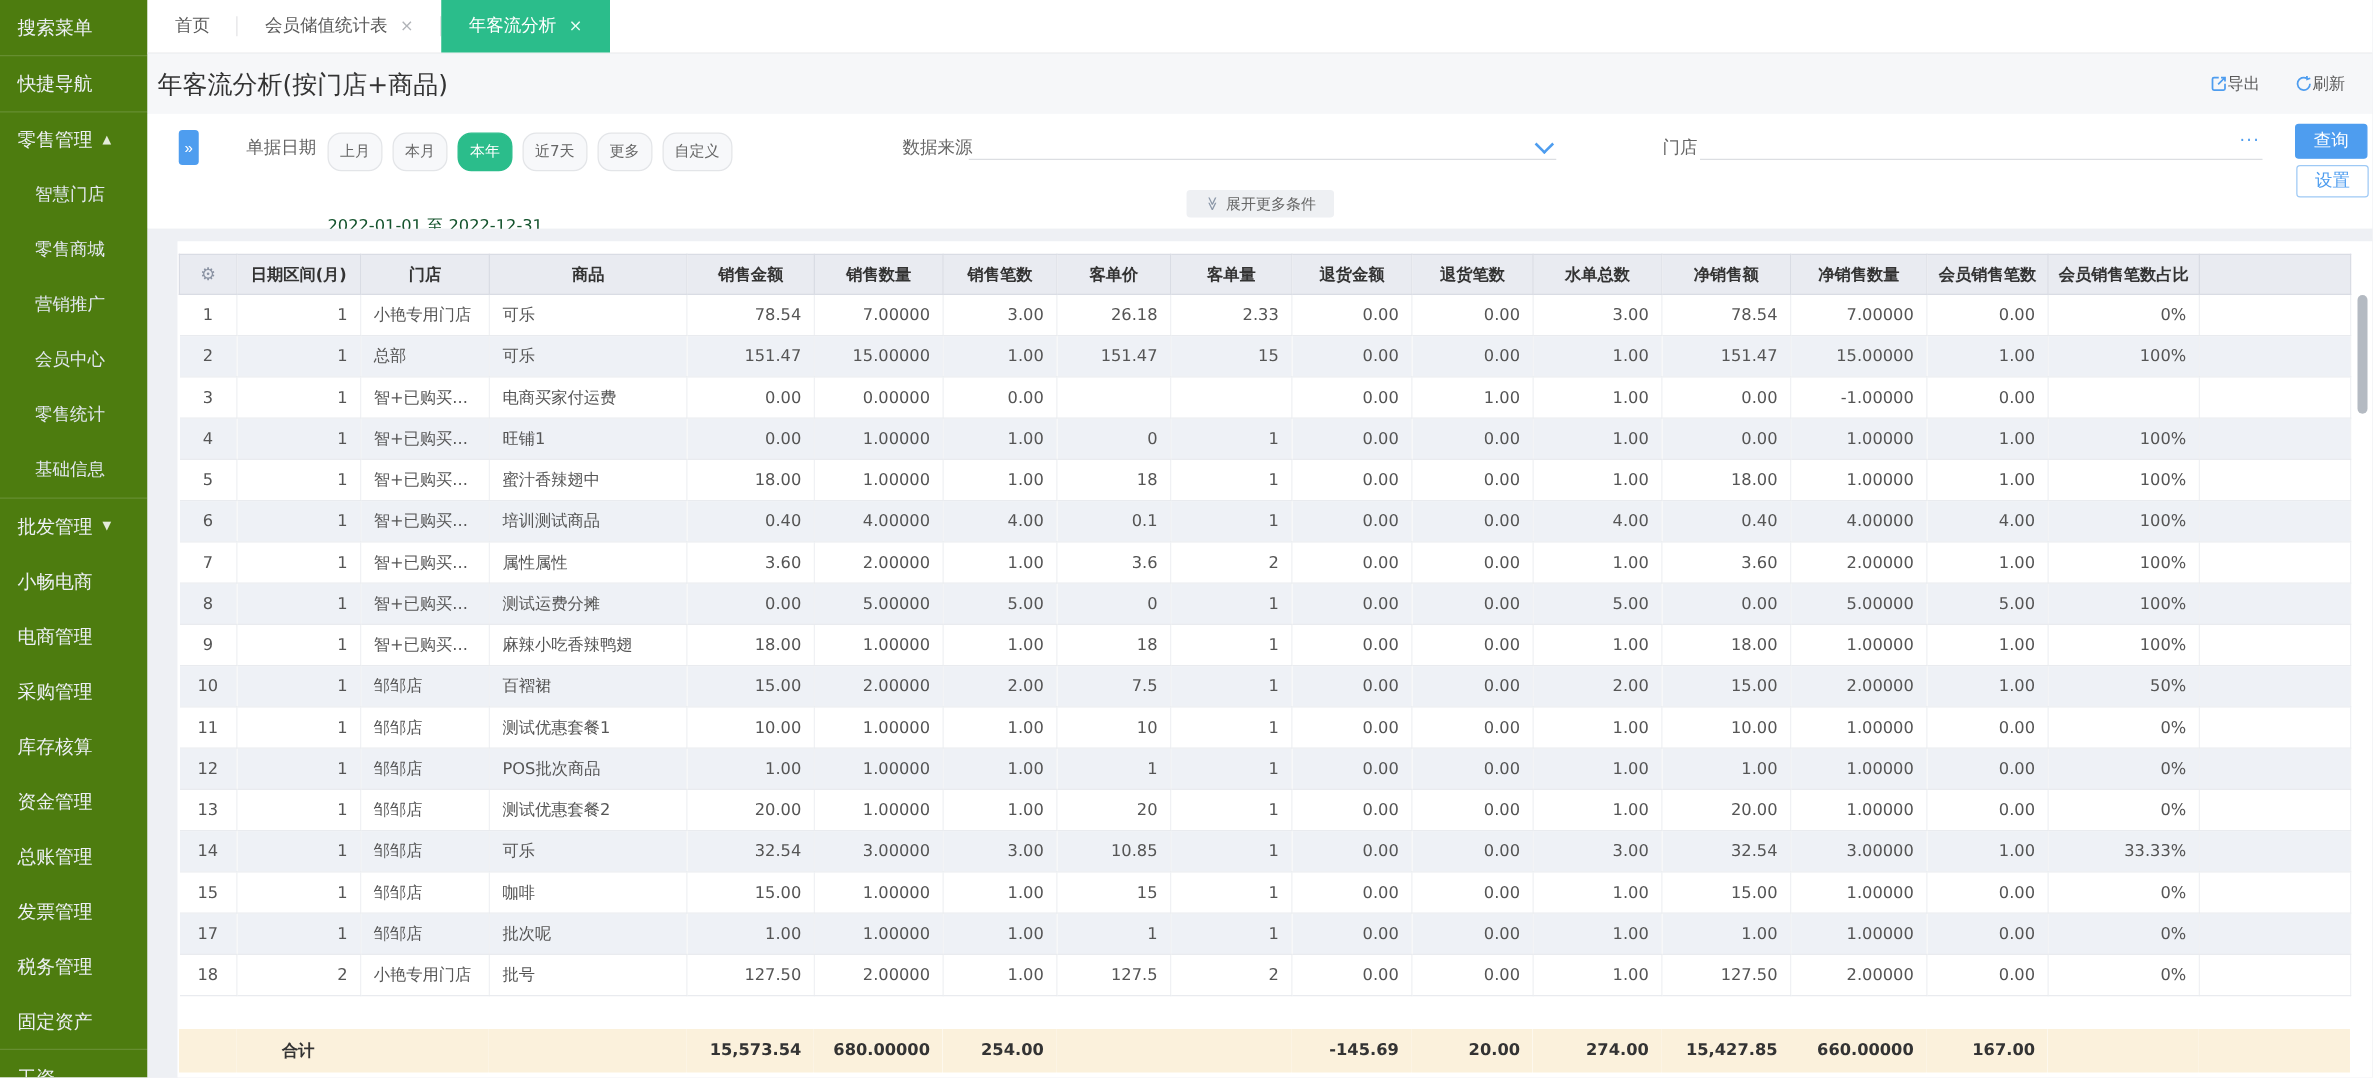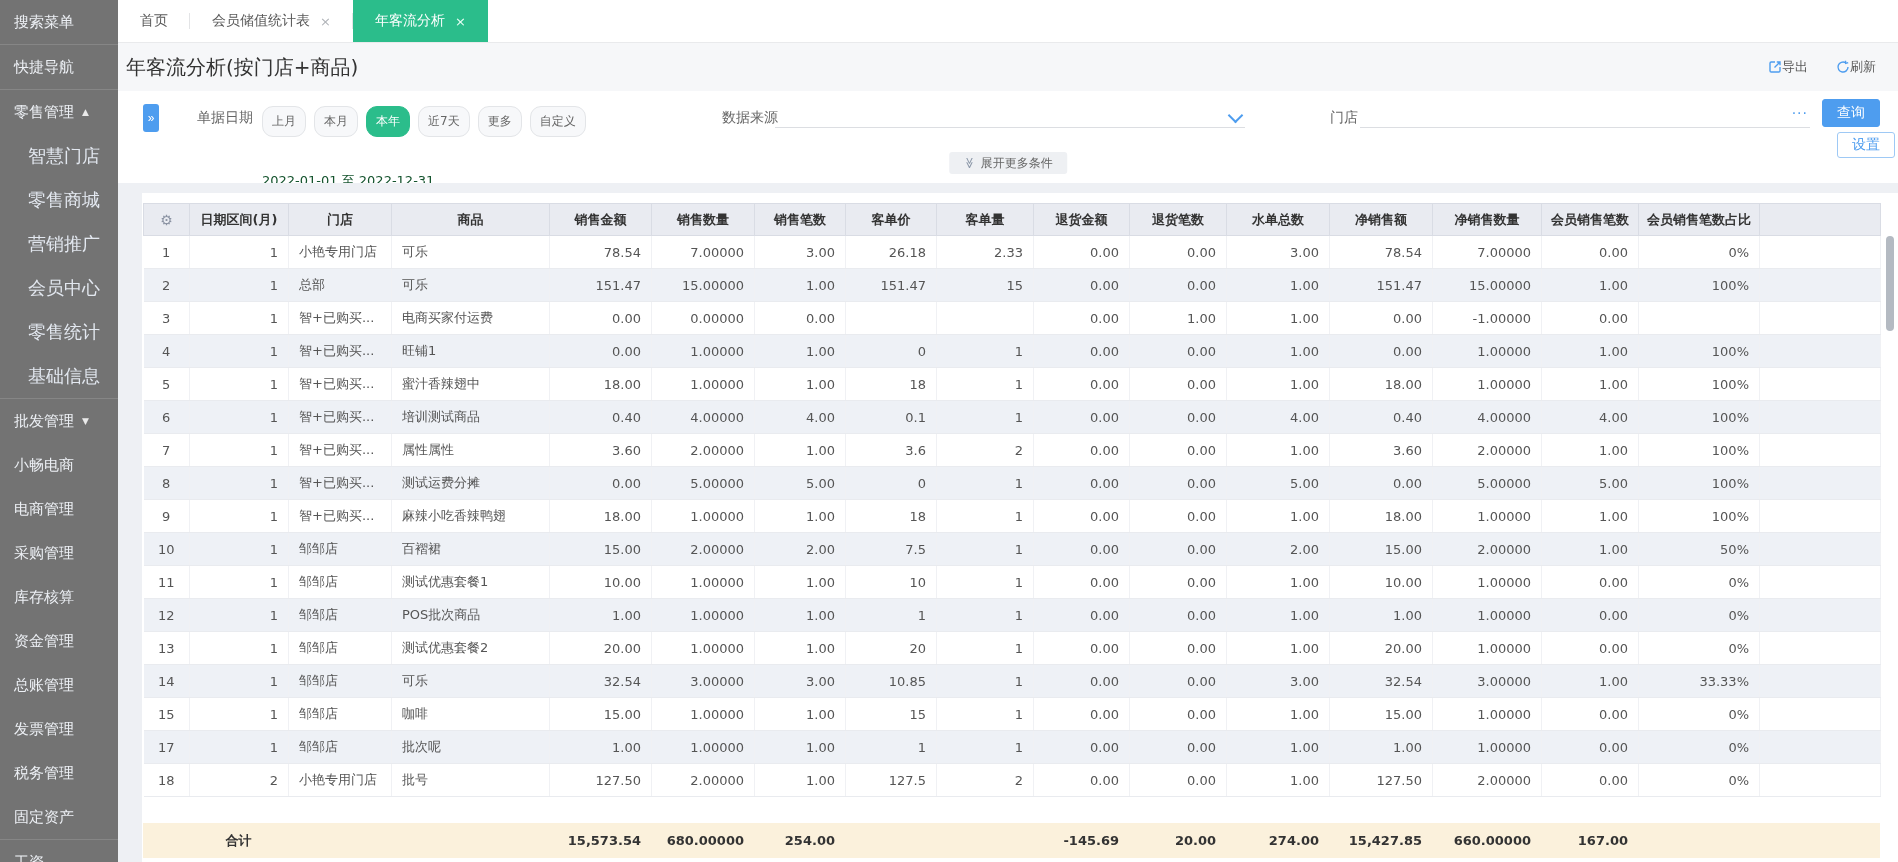--- a/index.html
+++ b/index.html
@@ -1,22 +1,22 @@
 <!DOCTYPE html>
 <html><head>
 <meta charset="utf-8">
 <style>
   html,body{margin:0;padding:0;width:1898px;height:862px;overflow:hidden;
     font-family:"DejaVu Sans","Liberation Sans",sans-serif;background:#eef0f4;}
   .app{position:relative;width:1898px;height:862px;}
 
   
-  .sidebar{position:absolute;left:0;top:0;width:118px;height:862px;background:#737373;overflow:hidden;}
+  .sidebar{position:absolute;left:0;top:0;width:118px;height:862px;background:#4d7c0f;overflow:hidden;}
   .sb-item{height:44px;display:flex;align-items:center;padding-left:14px;color:#edf0f5;font-size:15px;cursor:pointer;white-space:nowrap;}
-  .sb-item.sub{padding-left:28px;font-size:18px;color:#e3e8f0;}
+  .sb-item.sub{padding-left:28px;font-size:14px;color:#e3e8f0;}
   .sb-item.divided{border-top:1px solid rgba(255,255,255,.14);}
   .sb-item .caret{margin-left:8px;font-size:9px;color:rgba(255,255,255,.85);}
 
   
   .main{position:absolute;left:118px;top:0;right:0;bottom:0;}
 
   .tabbar{height:42px;background:#fff;border-bottom:1px solid #e9eaec;display:flex;align-items:stretch;}
   .tab{display:flex;align-items:center;padding:0 22px;font-size:14px;color:#595959;cursor:pointer;position:relative;justify-content:center;}
   .tab:not(.active)::after{content:"";position:absolute;right:0;top:13px;height:16px;width:1px;background:#e3e4e6;}
   .tab.active{background:#2bbd8b;color:#fff;}
@@ -38,21 +38,21 @@
   .chip{height:21px;line-height:20px;padding:4px 9px;border-radius:11px;background:#f7f8fa;border:1px solid #e3e5e8;color:#666;font-size:12px;cursor:pointer;white-space:nowrap;}
   .chip.chip-active{background:#2bbd8b;border-color:#2bbd8b;color:#fff;}
   .date-range{position:absolute;left:144px;top:43px;font-size:13px;color:#14532d;margin-top:38px;}
   .lbl-source{left:604px;top:18px;}
   .underline-input{position:absolute;height:26px;border-bottom:1px solid #dcdee2;cursor:pointer;}
   .source-input{left:657px;top:10px;width:470px;}
   .chev{position:absolute;right:4px;top:9px;width:9px;height:9px;border-right:2px solid #4e9def;border-bottom:2px solid #4e9def;transform:rotate(45deg);}
   .lbl-store{left:1212px;top:18px;}
   .store-input{left:1242px;top:10px;width:450px;}
   .dots{position:absolute;right:2px;top:4px;color:#4e9def;font-size:14px;letter-spacing:1px;}
-  .btn-primary{position:absolute;right:18px;top:8px;width:58px;height:28px;background:#4e9def;color:#fff;border:1px solid #4e9def;border-radius:3px;font-size:14px;cursor:pointer;}
+  .btn-primary{position:absolute;right:4px;top:8px;width:58px;height:28px;background:#4e9def;color:#fff;border:1px solid #4e9def;border-radius:3px;font-size:14px;cursor:pointer;}
   .btn-secondary{position:absolute;right:3px;top:41px;width:58px;height:26px;background:#fff;color:#4e9def;border:1px solid #9ec9f5;border-radius:3px;font-size:14px;cursor:pointer;}
   .expand-chip{position:absolute;left:50%;transform:translateX(-50%);top:61px;height:22px;line-height:22px;background:#eef0f3;border-radius:3px;padding:0 14px;font-size:12px;color:#666;cursor:pointer;display:flex;align-items:center;gap:6px;}
   .dbl-chev{display:inline-block;transform:rotate(90deg);color:#8b97a8;font-size:11px;}
 
   
   .table-zone{position:relative;height:680px;background:#eef0f4;}
   .table-wrap{position:absolute;left:24px;right:0;top:10px;bottom:0;background:#fff;overflow:hidden;}
   table.grid{border-collapse:collapse;table-layout:fixed;width:1737px;}
   .main-grid{margin:10px 0 0 1px;}
   .grid th{height:31px;background:#e9ebf1;border:1px solid #d9dce4;font-size:13px;color:#333;font-weight:700;text-align:center;padding:0 4px;cursor:pointer;white-space:nowrap;overflow:hidden;}

